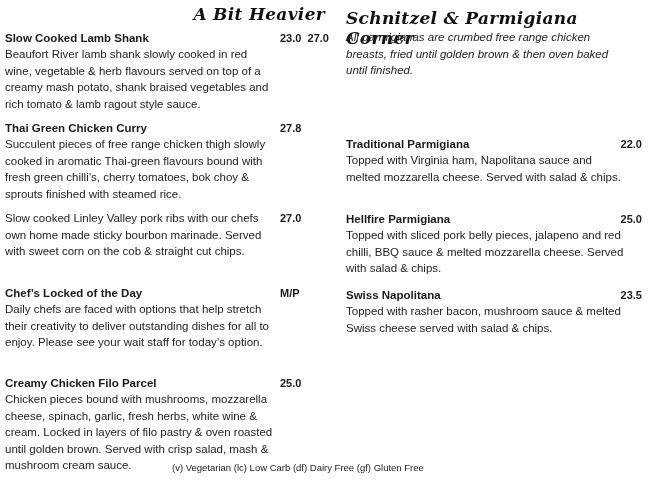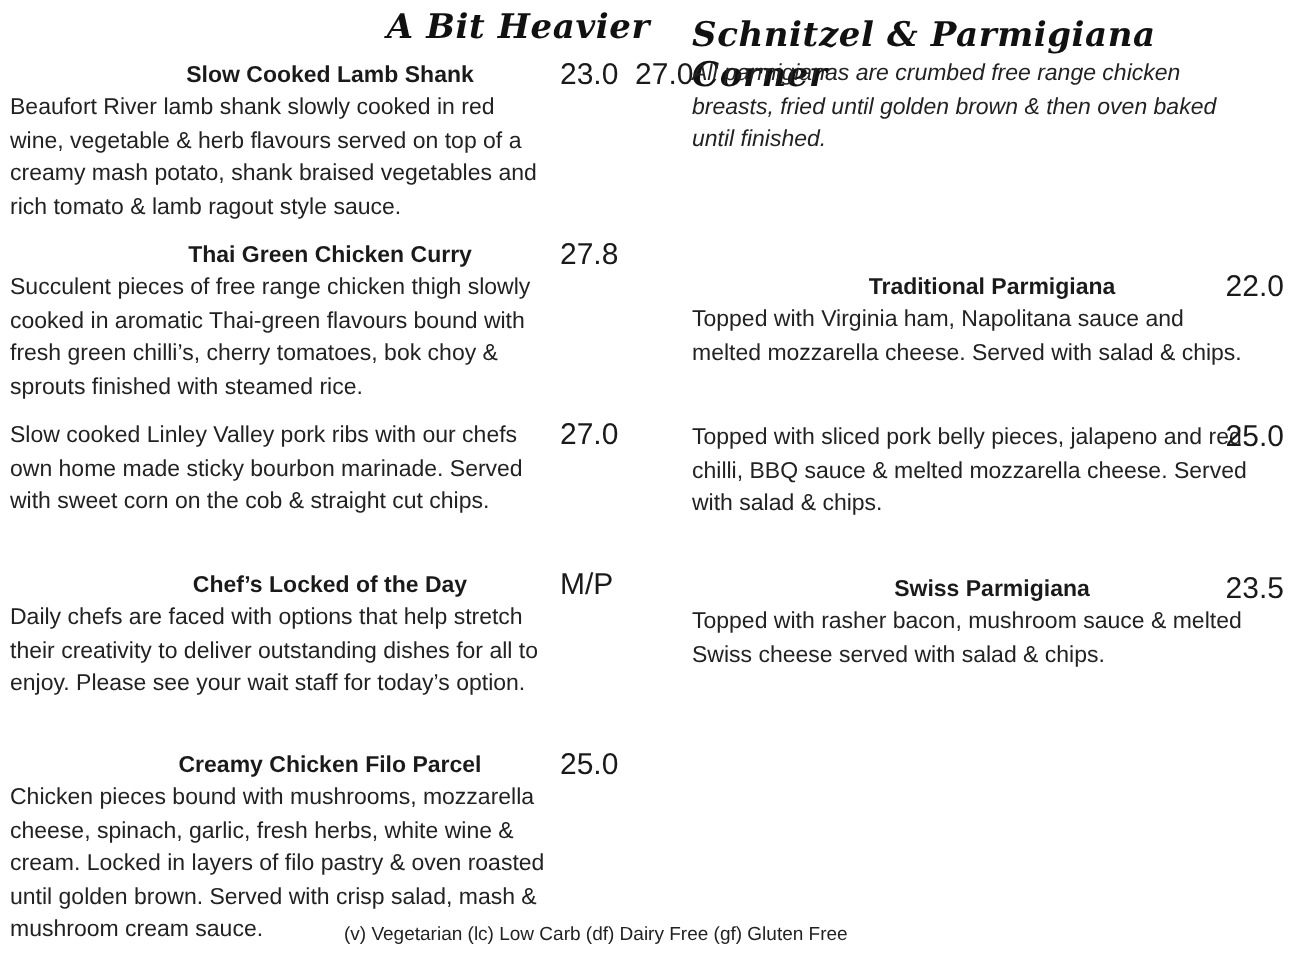--- a/index.html
+++ b/index.html
@@ -21,23 +21,23 @@
   }
   .col-left .section-title { text-align: right; padding-left: 12px; margin-top: 4px; height: 20px; }
   .col-right .section-title { margin-top: 8px; height: 20px; }
 
   .intro {
     font-style: italic; font-size: 11.5px; line-height: 16.5px;
     margin: 1px 0 0 0; width: 280px; color: #222;
   }
 
   .item { position: absolute; left: 0; right: 0; }
-  .item-head { display: flex; justify-content: center; }
+  .item-head { display: flex; justify-content: flex-start; }
   .item-name { font-weight: bold; font-size: 11.5px; line-height: 16px; }
-  .item-price { font-weight: normal; font-size: 15px; line-height: 16px; text-align: left; }
+  .item-price { font-weight: bold; font-size: 11px; line-height: 16px; text-align: left; }
   .col-left .item-price { position: absolute; left: 275px; white-space: nowrap; }
   .col-right .item-price { position: absolute; right: 4px; white-space: nowrap; }
   .item-desc { font-size: 11.5px; line-height: 16.6px; margin: 0; color: #222; }
   .col-left .item-desc { width: 268px; }
   .col-right .item-desc { width: 282px; }
 
   .legend {
     position: absolute; top: 462px; left: 172px;
     font-size: 9.5px; line-height: 12px; color: #222; white-space: nowrap;
   }
@@ -96,27 +96,28 @@
   <div class="item" style="top:136px">
     <div class="item-head">
       <span class="item-name">Traditional Parmigiana</span>
       <span class="item-price">22.0</span>
     </div>
     <p class="item-desc">Topped with Virginia ham, Napolitana sauce and melted mozzarella cheese. Served with salad &amp; chips.</p>
   </div>
 
   <div class="item" style="top:211px">
     <div class="item-head">
+      <span class="item-name">Hellfire Parmigiana</span>
       <span class="item-price">25.0</span>
     </div>
     <p class="item-desc">Topped with sliced pork belly pieces, jalapeno and red chilli, BBQ sauce &amp; melted mozzarella cheese. Served with salad &amp; chips.</p>
   </div>
 
   <div class="item" style="top:287px">
     <div class="item-head">
-      <span class="item-name">Swiss Parmigiana</span>
+      <span class="item-name">Swiss Napolitana</span>
       <span class="item-price">23.5</span>
     </div>
     <p class="item-desc">Topped with rasher bacon, mushroom sauce &amp; melted Swiss cheese served with salad &amp; chips.</p>
   </div>
 </div>
 
 <div class="legend">(v) Vegetarian (lc) Low Carb (df) Dairy Free (gf) Gluten Free</div>
 
 </body></html>

